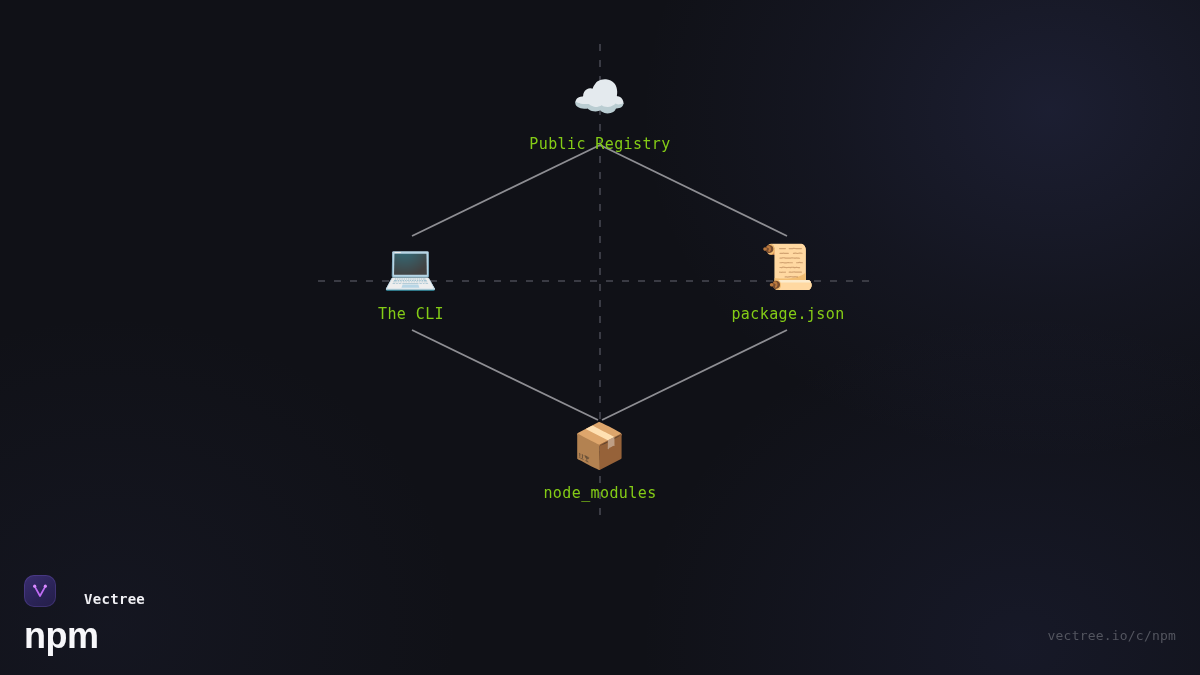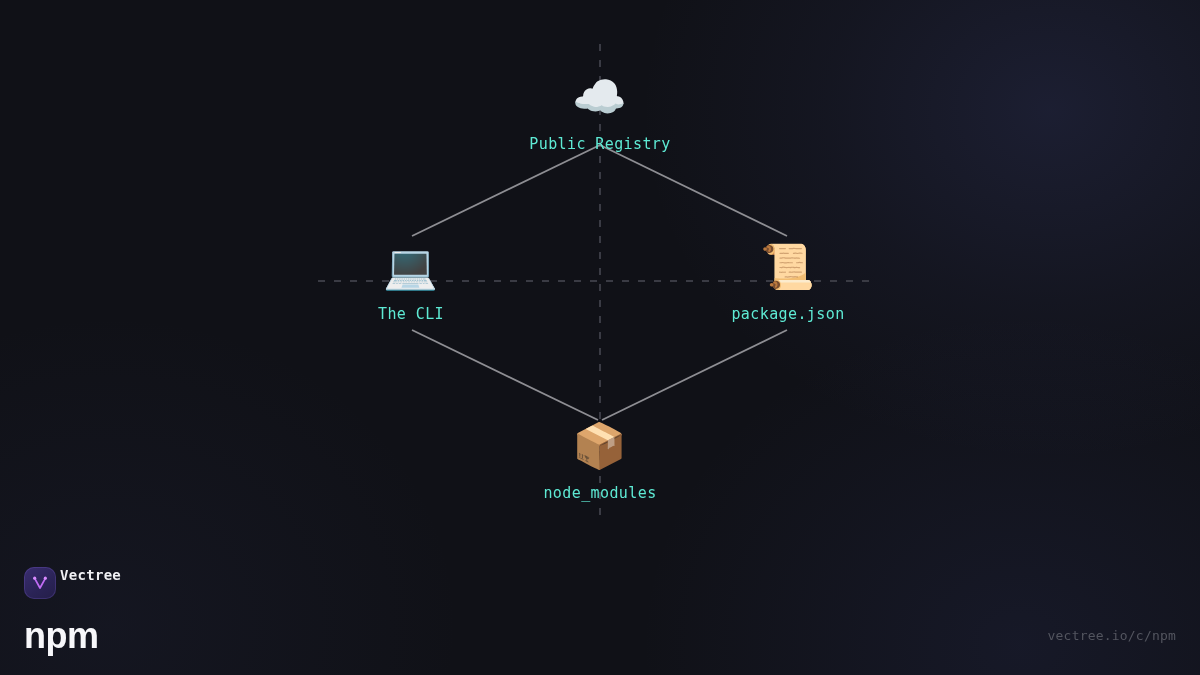--- a/index.html
+++ b/index.html
@@ -65,54 +65,54 @@
     height: 52px;
     display: block;
     text-align: center;
     font-family: "DejaVu Sans", "Liberation Sans", sans-serif;
   }
   .node-label {
     margin-top: 12px;
     font-family: "DejaVu Sans Mono", "Liberation Mono", monospace;
     font-size: 15px;
     letter-spacing: 0.4px;
-    color: #5eead4;
+    color: #84cc16;
     white-space: nowrap;
   }
 
   
   #brand {
     position: absolute;
     left: 24px;
     bottom: 20px;
   }
   .brand-row {
     display: flex;
-    align-items: flex-start;
-    gap: 4px;
+    align-items: flex-end;
+    gap: 28px;
   }
   .brand-logo {
     width: 32px;
     height: 32px;
     border-radius: 10px;
     background: linear-gradient(145deg, #3a2d70 0%, #2a2356 60%, #241e48 100%);
     display: flex;
     align-items: center;
     justify-content: center;
     box-shadow: 0 0 0 1px rgba(140,110,230,0.22) inset;
   }
   .brand-name {
     font-family: "DejaVu Sans Mono", "Liberation Mono", monospace;
     font-size: 14px;
     font-weight: bold;
     color: #f0f0f4;
     letter-spacing: 0.3px;
   }
   #page-title {
-    margin-top: 18px;
+    margin-top: 10px;
     font-family: "Liberation Sans", "DejaVu Sans", sans-serif;
     font-size: 36px;
     font-weight: bold;
     color: #f7f7fa;
     letter-spacing: -0.5px;
     line-height: 38px;
   }
 
   #footer-url {
     position: absolute;

